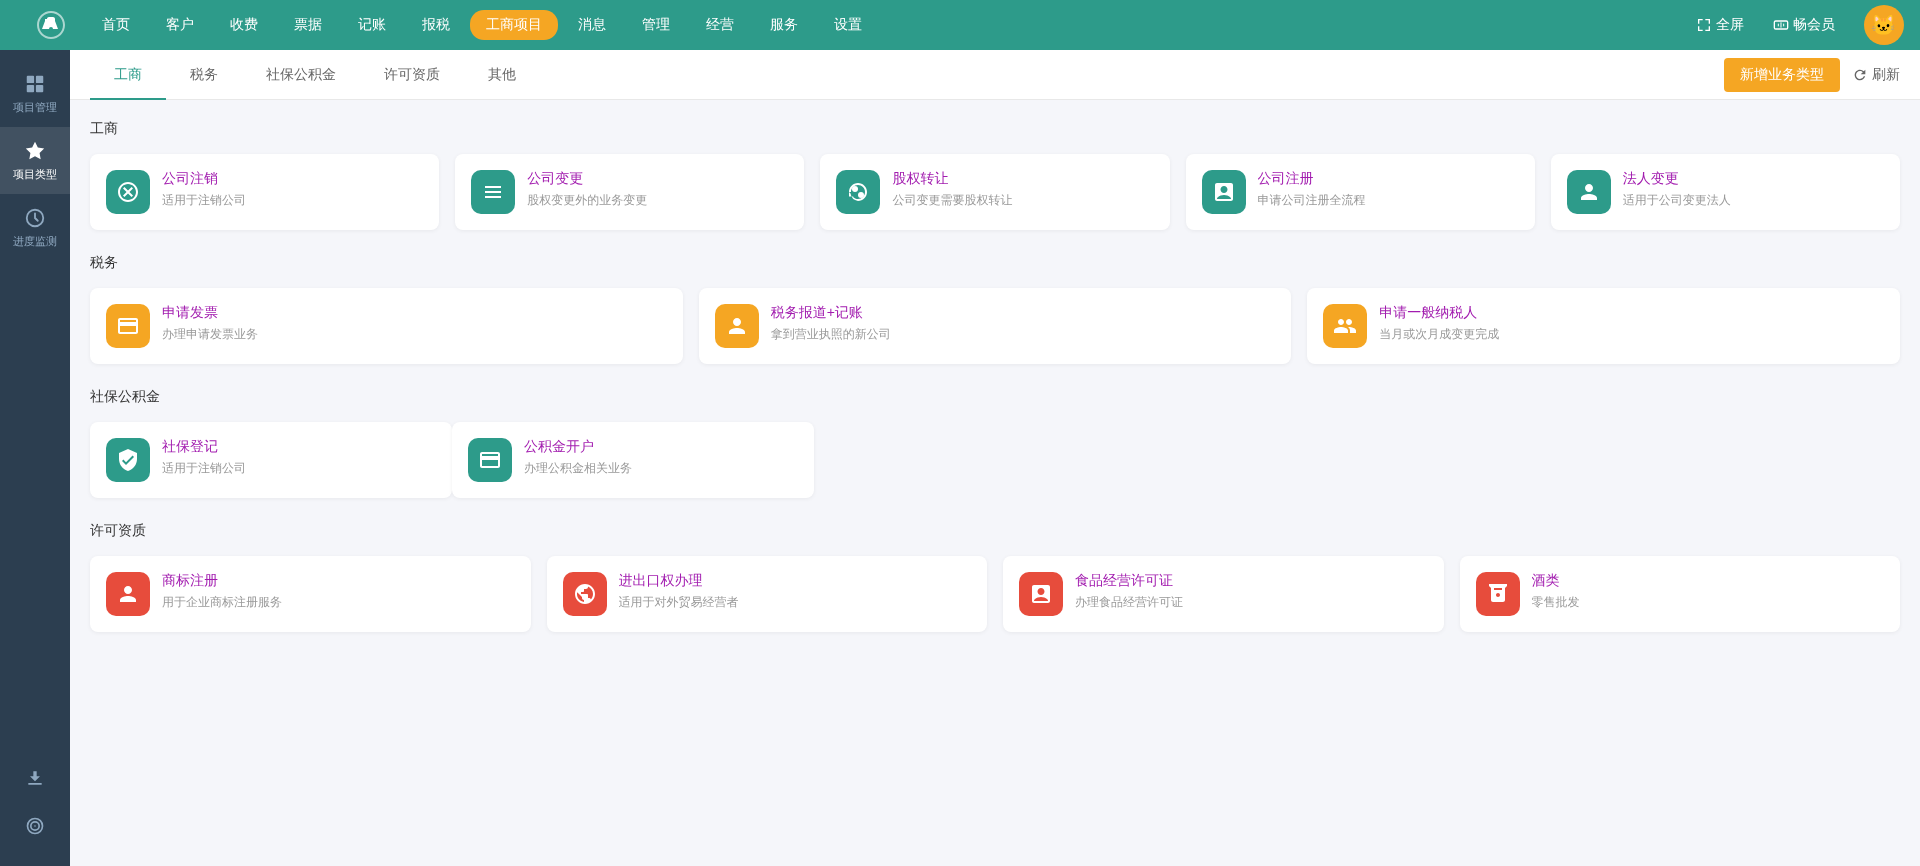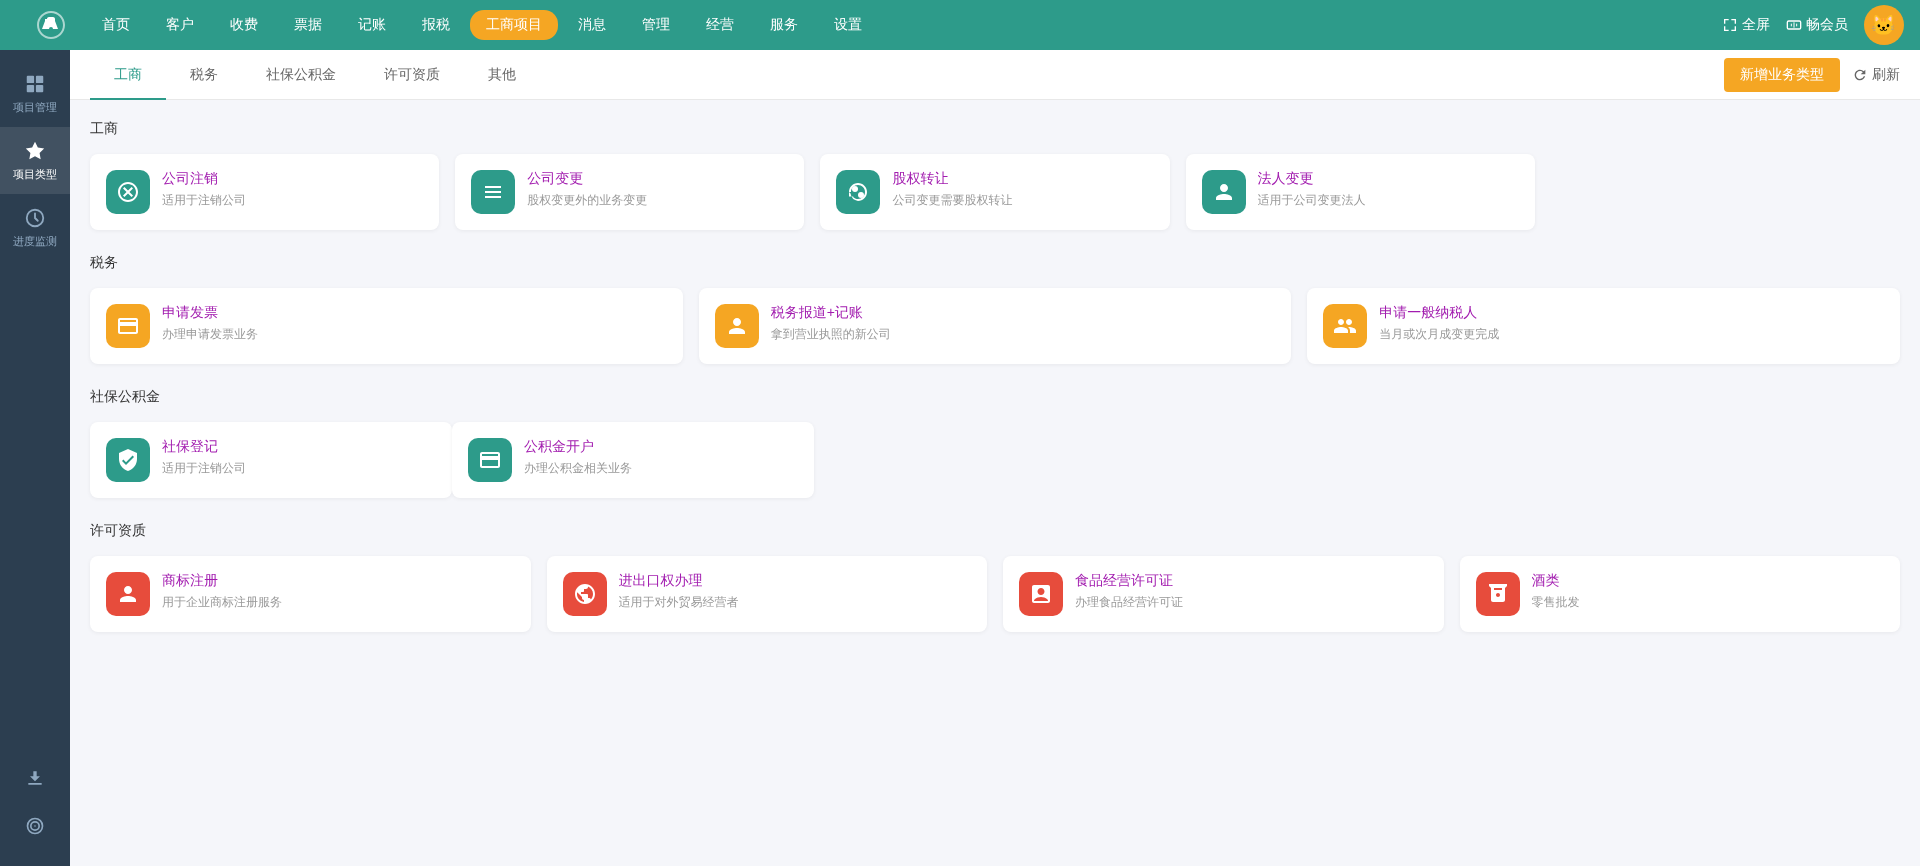--- a/index.html
+++ b/index.html
@@ -40,21 +40,21 @@
       white-space: nowrap;
     }
     .nav-item.active {
       background: #f5a623;
       color: white;
       border-radius: 14px;
     }
     .nav-right {
       display: flex;
       align-items: center;
-      gap: 16px;
+      gap: 29px;
       color: white;
       font-size: 14px;
     }
     .nav-right-item {
       display: flex;
       align-items: center;
       gap: 4px;
       cursor: pointer;
       white-space: nowrap;
     }
@@ -413,20 +413,31 @@
                 <circle cx="15" cy="15" r="3"></circle>
                 <path d="M12 3c-4.97 0-9 4.03-9 9h2c0-3.87 3.13-7 7-7s7 3.13 7 7-3.13 7-7 7c-1.93 0-3.68-.79-4.95-2.05L7.5 16.5H3v-4.5l1.55 1.55A8.96 8.96 0 0 0 12 21c4.97 0 9-4.03 9-9s-4.03-9-9-9z"></path>
               </svg>
           </div>
           <div class="card-info">
             <div class="card-title">股权转让</div>
             <div class="card-desc">公司变更需要股权转让</div>
           </div>
         </div>
 
+        <div class="card">
+          <div class="card-icon icon-teal">
+            <svg width="24" height="24" viewBox="0 0 24 24" fill="white">
+                <path d="M19 3H5c-1.1 0-2 .9-2 2v14c0 1.1.9 2 2 2h14c1.1 0 2-.9 2-2V5c0-1.1-.9-2-2-2zm-7 3c1.93 0 3.5 1.57 3.5 3.5S13.93 13 12 13s-3.5-1.57-3.5-3.5S10.07 6 12 6zm7 13H5v-.23c0-.62.28-1.2.76-1.58C7.47 15.82 9.64 15 12 15s4.53.82 6.24 2.19c.48.38.76.97.76 1.58V19z"></path>
+              </svg>
+          </div>
+          <div class="card-info">
+            <div class="card-title">公司注册</div>
+            <div class="card-desc">申请公司注册全流程</div>
+          </div>
+        </div>
 
         <div class="card">
           <div class="card-icon icon-teal">
             <svg width="24" height="24" viewBox="0 0 24 24" fill="white">
                 <path d="M12 12c2.21 0 4-1.79 4-4s-1.79-4-4-4-4 1.79-4 4 1.79 4 4 4zm0 2c-2.67 0-8 1.34-8 4v2h16v-2c0-2.66-5.33-4-8-4z"></path>
               </svg>
           </div>
           <div class="card-info">
             <div class="card-title">法人变更</div>
             <div class="card-desc">适用于公司变更法人</div>

